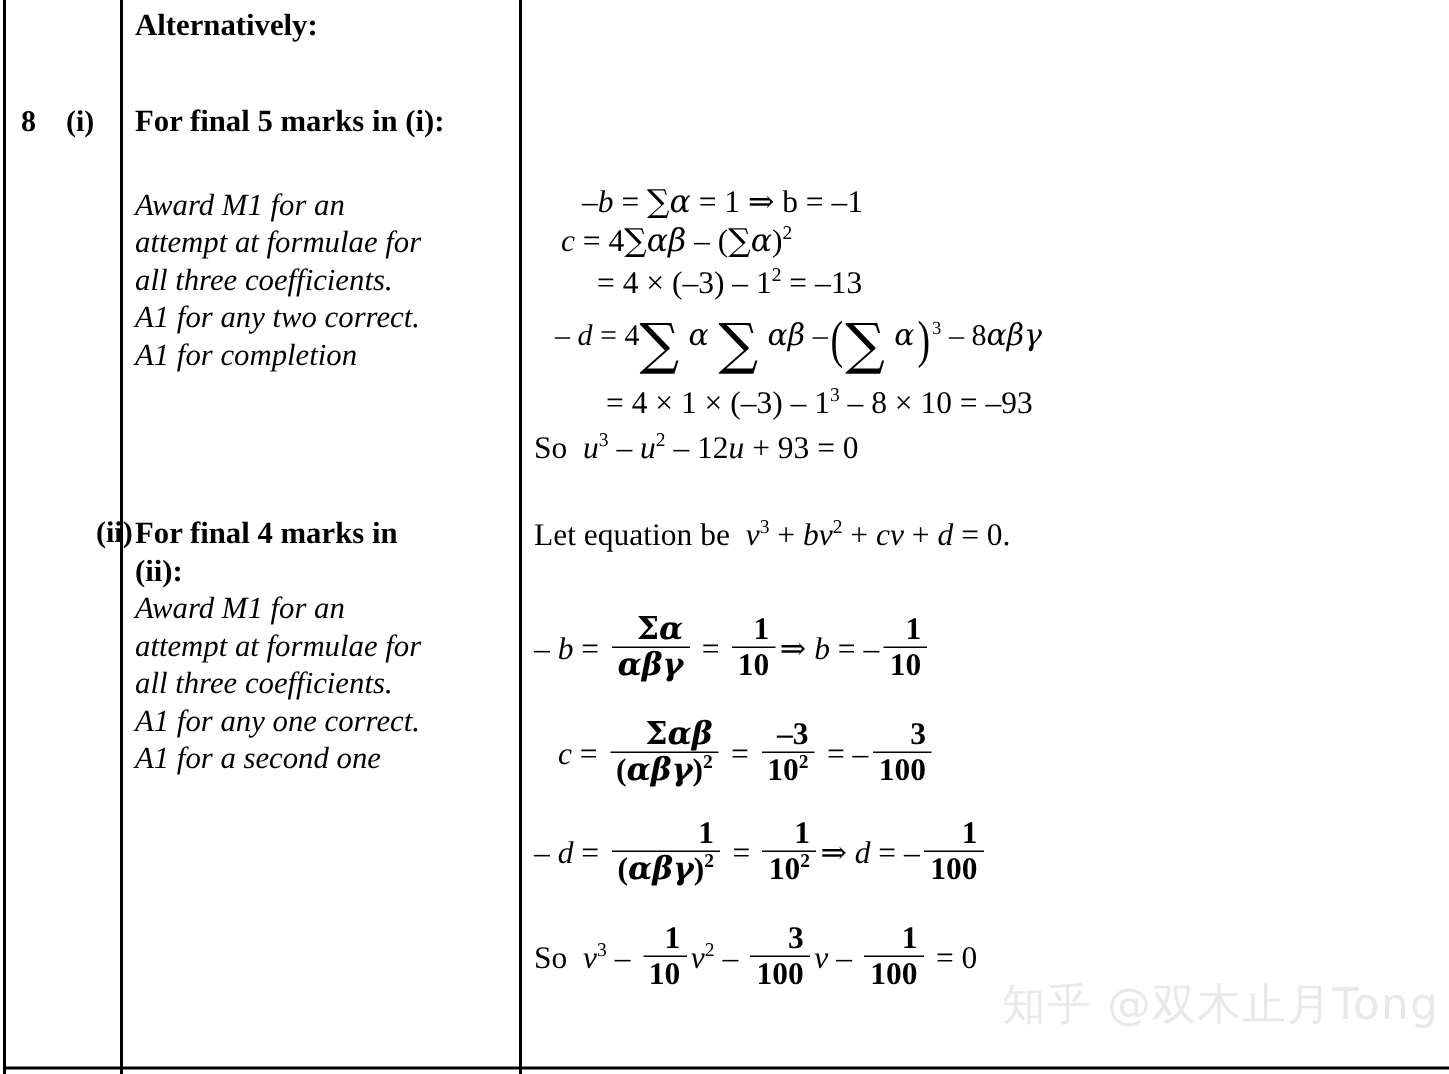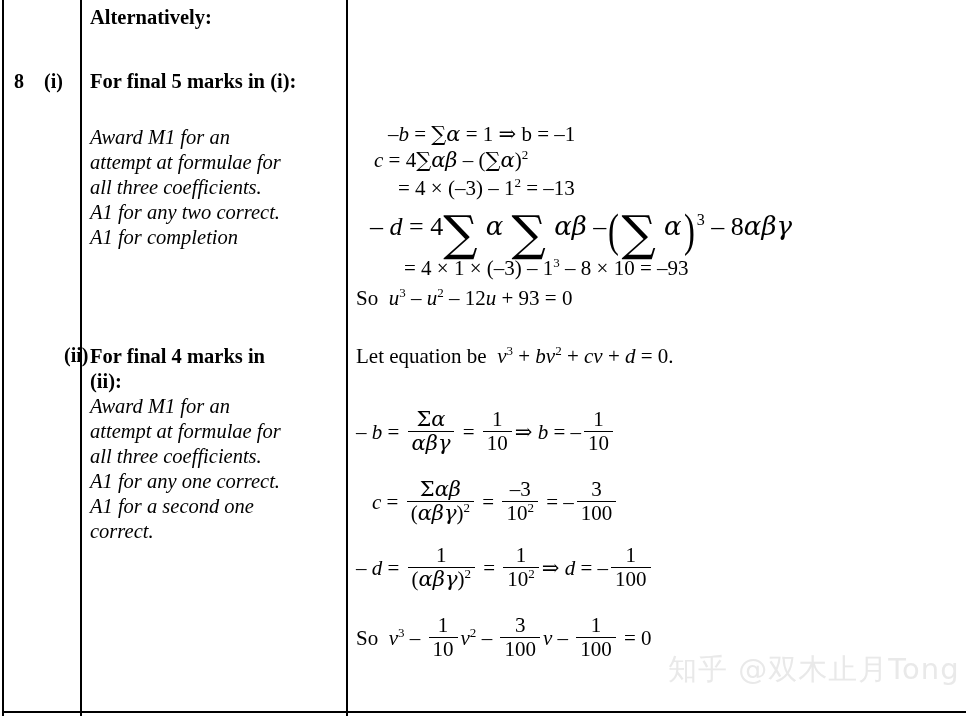--- a/index.html
+++ b/index.html
@@ -95,23 +95,24 @@
     font-weight: 300;
     vertical-align: -0.24em;
     line-height: 0.85;
     transform: scaleX(0.72);
   }
 
   
   .frac {
     display: inline-block;
     vertical-align: -0.52em;
-    text-align: center;
+    text-align: right;
     margin: 0 3px;
     line-height: 1.08;
+    font-weight: bold;
   }
   .frac > .nu { display: block; padding: 0 4px; }
   .frac > .de { display: block; padding: 0 4px; border-top: 1.4px solid #000; }
 
   
   #watermark {
     position: absolute;
     left: 668px; top: 650px;
     font-size: 29px;
     color: #e9e9e9;
@@ -163,21 +164,21 @@
     </span>
   </div>
 
   <div class="cell work-cell" style="left:398px; top:178px;">
     <span class="math">
       <span class="mup">= 4 × (–3) – 1</span><sup class="exn">2</sup><span class="mup"> = –13</span>
     </span>
   </div>
 
   <div class="cell work-cell" style="left:370px; top:212px;">
-    <span class="math" style="font-size:26px;">
+    <span class="math" style="font-size:20px;">
       <span class="mup">– </span><span class="mi">d</span><span class="mup"> = 4</span><span class="bigsig">∑</span><span class="mgreek">&nbsp;α&nbsp;</span><span class="bigsig">∑</span><span class="mgreek">&nbsp;αβ</span><span class="mup"> –</span><span class="bigparen">(</span><span class="bigsig">∑</span><span class="mgreek">&nbsp;α</span><span class="bigparen">)</span><sup class="exn">3</sup><span class="mup"> – 8</span><span class="mgreek">αβγ</span>
     </span>
   </div>
 
   <div class="cell work-cell" style="left:404px; top:258px;">
     <span class="math">
       <span class="mup">= 4 × 1 × (–3) – 1</span><sup class="exn">3</sup><span class="mup"> – 8 × 10 = –93</span>
     </span>
   </div>
 
@@ -191,21 +192,20 @@
   <div class="part" style="top:344px;margin-left:20px;">(ii)</div>
 
   <div class="cell mark-cell" style="top:344px;">
     <div class="bold-head">For final 4 marks in</div>
     <div class="bold-head">(ii):</div>
     <div class="body-text">Award M1 for an</div>
     <div class="body-text">attempt at formulae for</div>
     <div class="body-text">all three coefficients.</div>
     <div class="body-text">A1 for any one correct.</div>
     <div class="body-text">A1 for a second one</div>
-    <div class="body-text">correct.</div>
   </div>
 
   <div class="cell work-cell" style="top:346px;">
     <span class="math">
       <span class="mup">Let equation be</span>
       <span class="mi">&nbsp;v</span><sup class="exn">3</sup><span class="mup"> + </span><span class="mi">bv</span><sup class="exn">2</sup><span class="mup"> + </span><span class="mi">cv</span><span class="mup"> + </span><span class="mi">d</span><span class="mup"> = 0.</span>
     </span>
   </div>
 
   <div class="cell work-cell" style="top:408px;">

